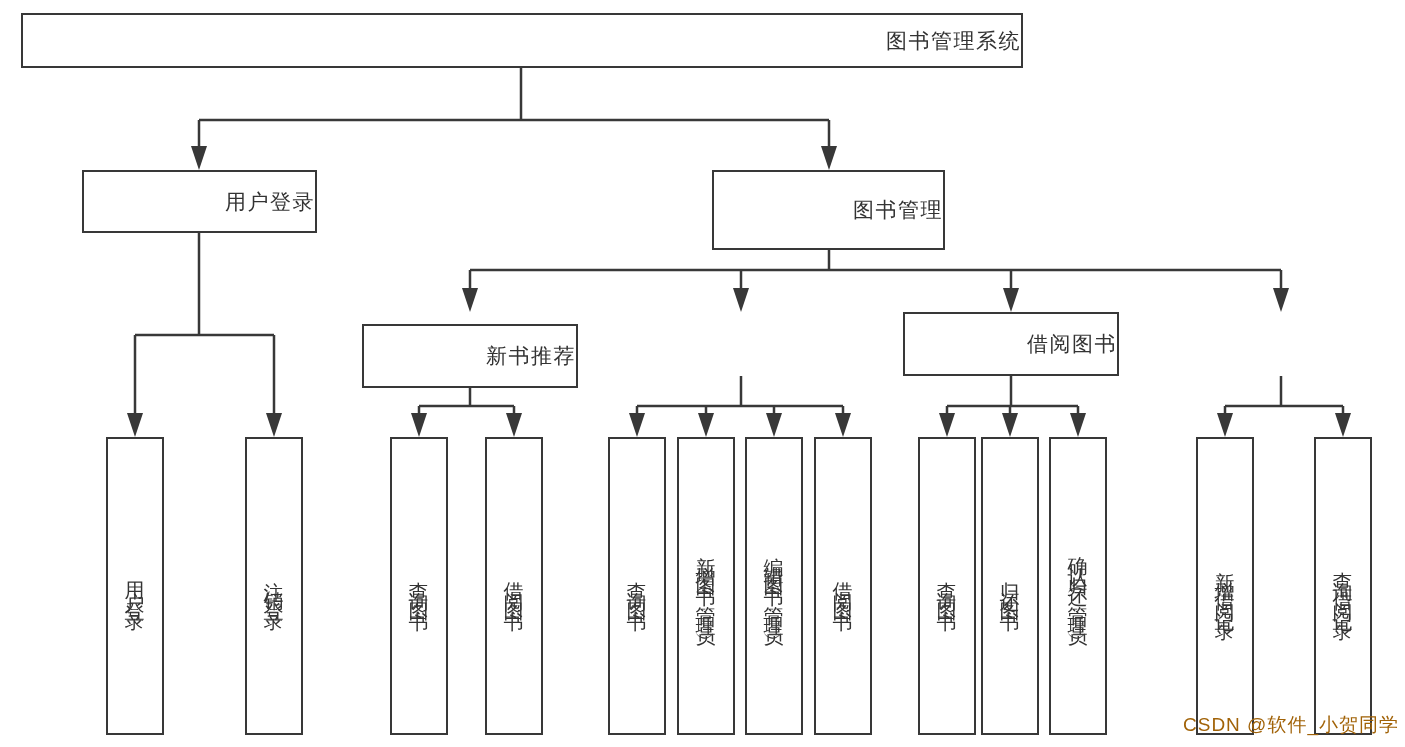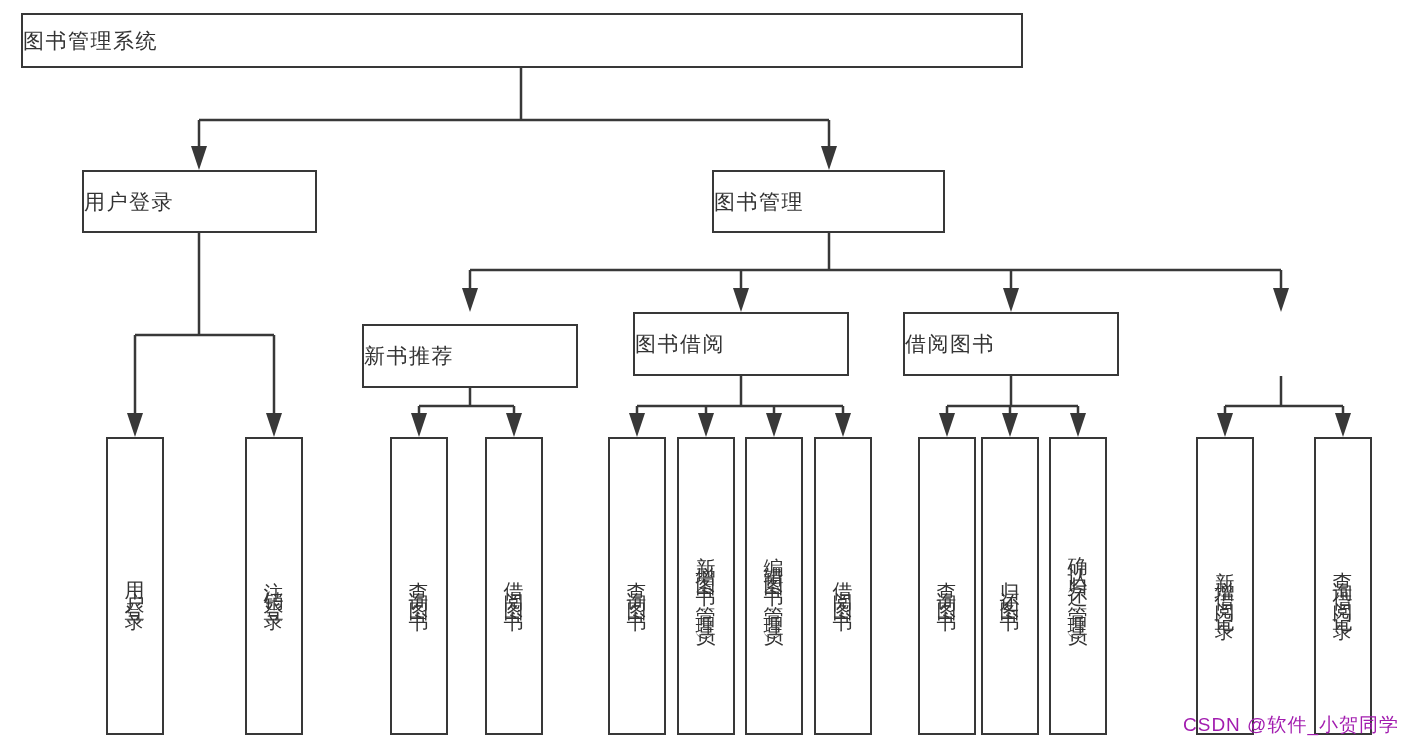--- a/index.html
+++ b/index.html
@@ -16,21 +16,21 @@
     left: 0; top: 0;
     width: 1405px; height: 747px;
   }
   .hbox {
     position: absolute;
     box-sizing: border-box;
     border: 2.5px solid #383838;
     background: #ffffff;
     display: flex;
     align-items: center;
-    justify-content: flex-start;
+    justify-content: flex-end;
     font-size: 21px;
     letter-spacing: 1.5px;
     color: #333333;
   }
   .vbox {
     position: absolute;
     box-sizing: border-box;
     top: 437px;
     width: 58px;
     height: 298px;
@@ -48,21 +48,21 @@
     letter-spacing: 10px;
     color: #333333;
     white-space: nowrap;
   }
   .watermark {
     position: absolute;
     left: 1183px;
     top: 712px;
     font-size: 19px;
     letter-spacing: 1px;
-    color: #a21caf;
+    color: #a16207;
     white-space: nowrap;
     z-index: 5;
   }
 </style>
 </head>
 <body>
 
 <div id="canvas">
 
   <svg class="wires" width="1405" height="747" viewBox="0 0 1405 747" aria-hidden="true">
@@ -98,29 +98,26 @@
     </g>
   </svg>
 
   <div class="hbox" style="left:21px;top:13px;width:1002px;height:55px">
     <span>图书管理系统</span>
   </div>
 
   <div class="hbox" style="left:82px;top:170px;width:235px;height:63px">
     <span>用户登录</span>
   </div>
-  <div class="hbox" style="left:712px;top:170px;width:233px;height:63px">
+  <div class="hbox" style="left:712px;top:170px;width:233px;height:80px">
     <span>图书管理</span>
   </div>
 
   <div class="hbox" style="left:362px;top:324px;width:216px;height:64px">
     <span>新书推荐</span>
-  </div>
-  <div class="hbox" style="left:633px;top:312px;width:216px;height:64px">
-    <span>图书借阅</span>
   </div>
   <div class="hbox" style="left:903px;top:312px;width:216px;height:64px">
     <span>借阅图书</span>
   </div>
 
   <div class="vbox" style="left:106px">
     <span>用户登录</span>
   </div>
   <div class="vbox" style="left:245px">
     <span>注销登录</span>

